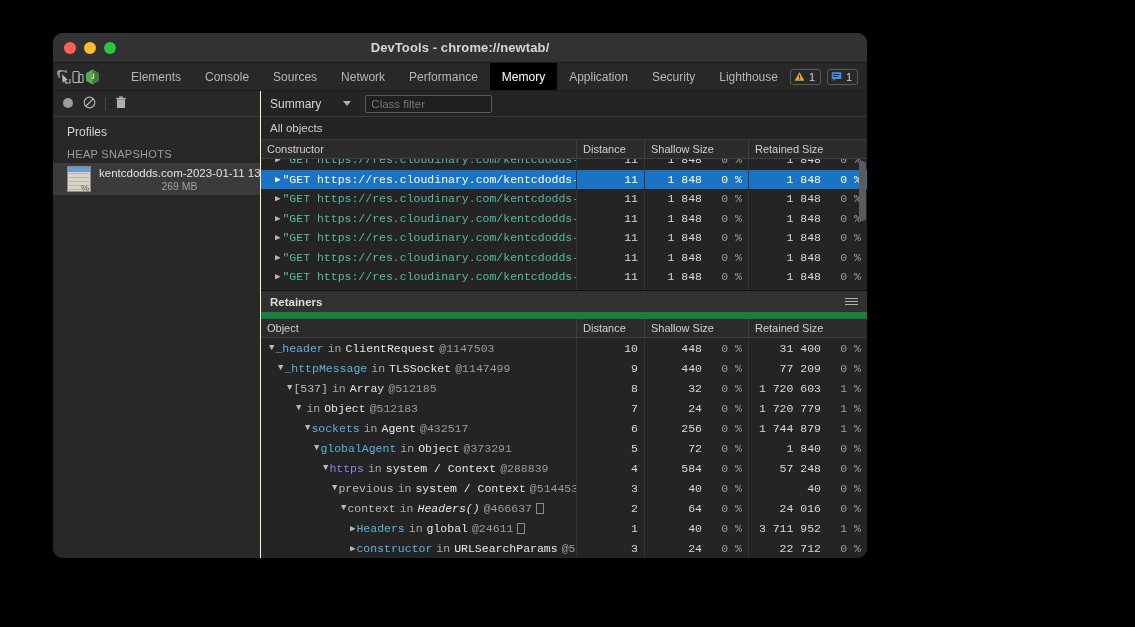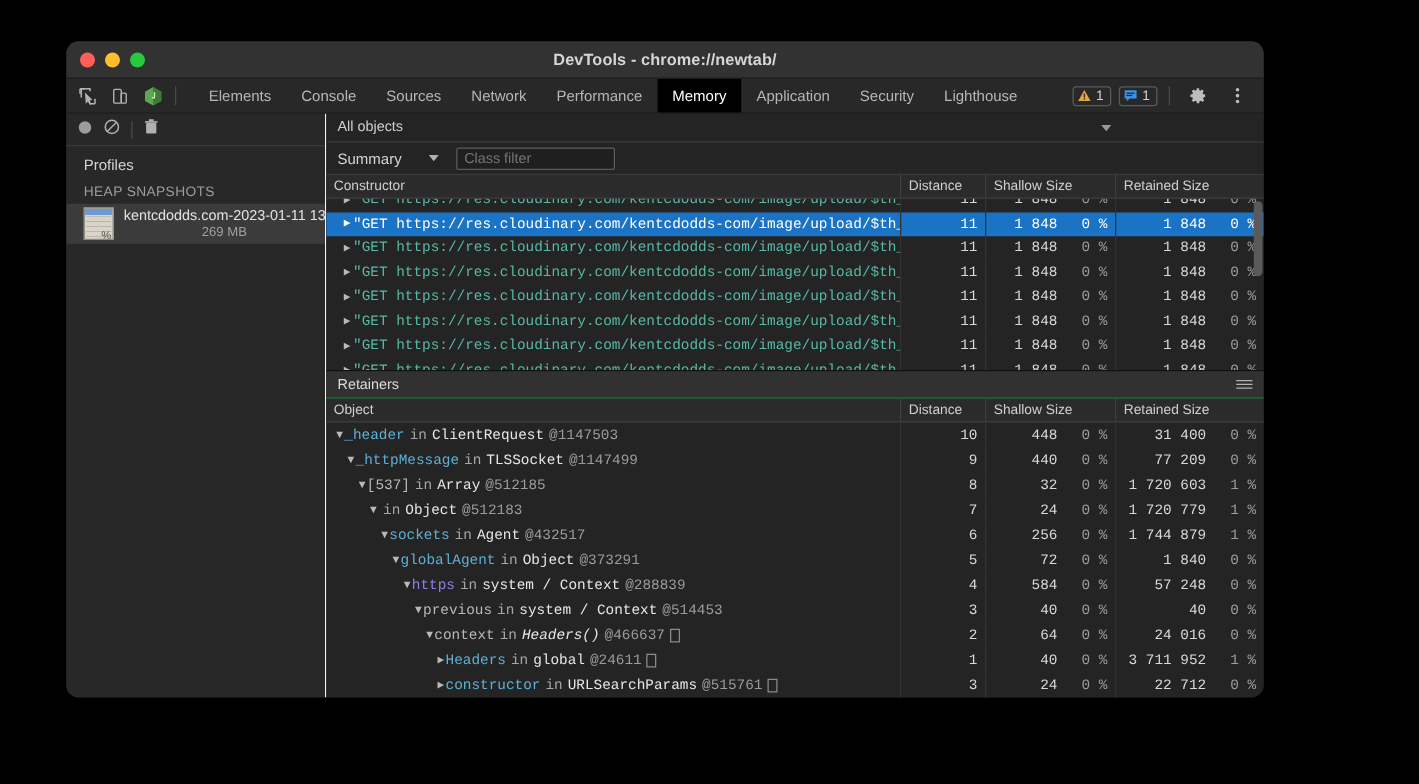--- a/index.html
+++ b/index.html
@@ -10,21 +10,21 @@
     height: 627px;
     overflow: hidden;
     font-family: "Liberation Sans", sans-serif;
   }
 
   
   #window {
     position: absolute;
     left: 53px;
     top: 33px;
-    width: 958px;
+    width: 814px;
     height: 525px;
     background: #242424;
     border-radius: 10px;
     overflow: hidden;
     box-shadow: 0 10px 40px rgba(0,0,0,0.8);
     display: flex;
     flex-direction: column;
   }
 
   #titlebar {
@@ -380,21 +380,22 @@
   }
   #ret-title {
     height: 21px;
     min-height: 21px;
     background: #313131;
     display: flex;
     align-items: center;
     padding: 0 9px;
     font-size: 11.5px;
     color: #dcdcdc;
-    border-bottom: 1px solid #15803d;
+    border-bottom: 7px solid #15803d;
+    font-weight: bold;
   }
   #ret-menu {
     margin-left: auto;
     display: flex;
     flex-direction: column;
     gap: 2px;
     cursor: pointer;
   }
   #ret-menu i {
     display: block;
@@ -574,31 +575,31 @@
             <div class="snap-meta">
               <div class="snap-name">kentcdodds.com-2023-01-11 13</div>
               <div class="snap-size">269 MB</div>
             </div>
           </div>
         </div>
     </div>
 
     <div id="main">
 
-      <div id="objects-bar">
-        <span id="objects-label">All objects</span>
-        <span id="objects-caret"></span>
-      </div>
-
       <div id="main-toolbar">
         <div id="view-select">
           <span>Summary</span>
           <span class="caret"></span>
         </div>
         <input id="class-filter" type="text" placeholder="Class filter" style="">
+      </div>
+
+      <div id="objects-bar">
+        <span id="objects-label">All objects</span>
+        <span id="objects-caret"></span>
       </div>
 
       <div class="grid" style="flex:1; min-height:0;">
         <div class="grid-head">
           <div class="hcell c-name">Constructor</div>
           <div class="hcell c-dist">Distance</div>
           <div class="hcell c-shallow">Shallow Size</div>
           <div class="hcell c-ret last">Retained Size</div>
         </div>
         <div id="ctor-rows-wrap">

